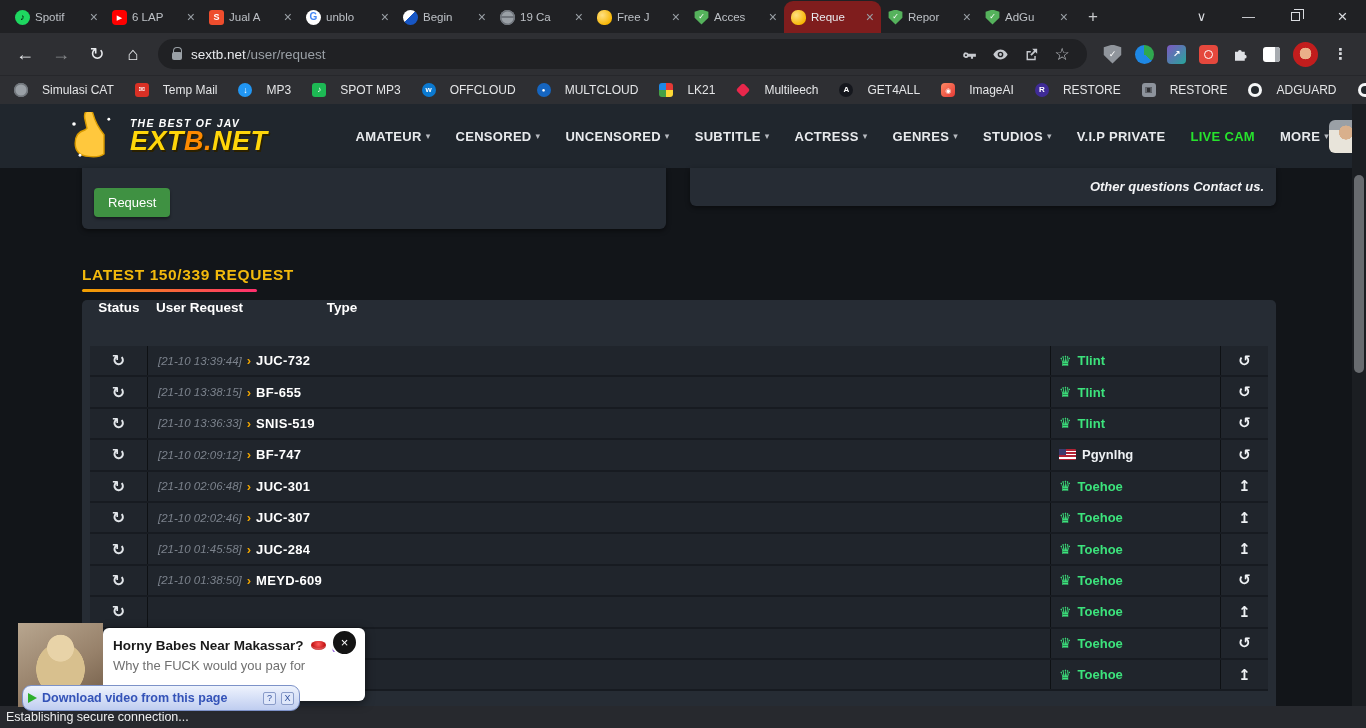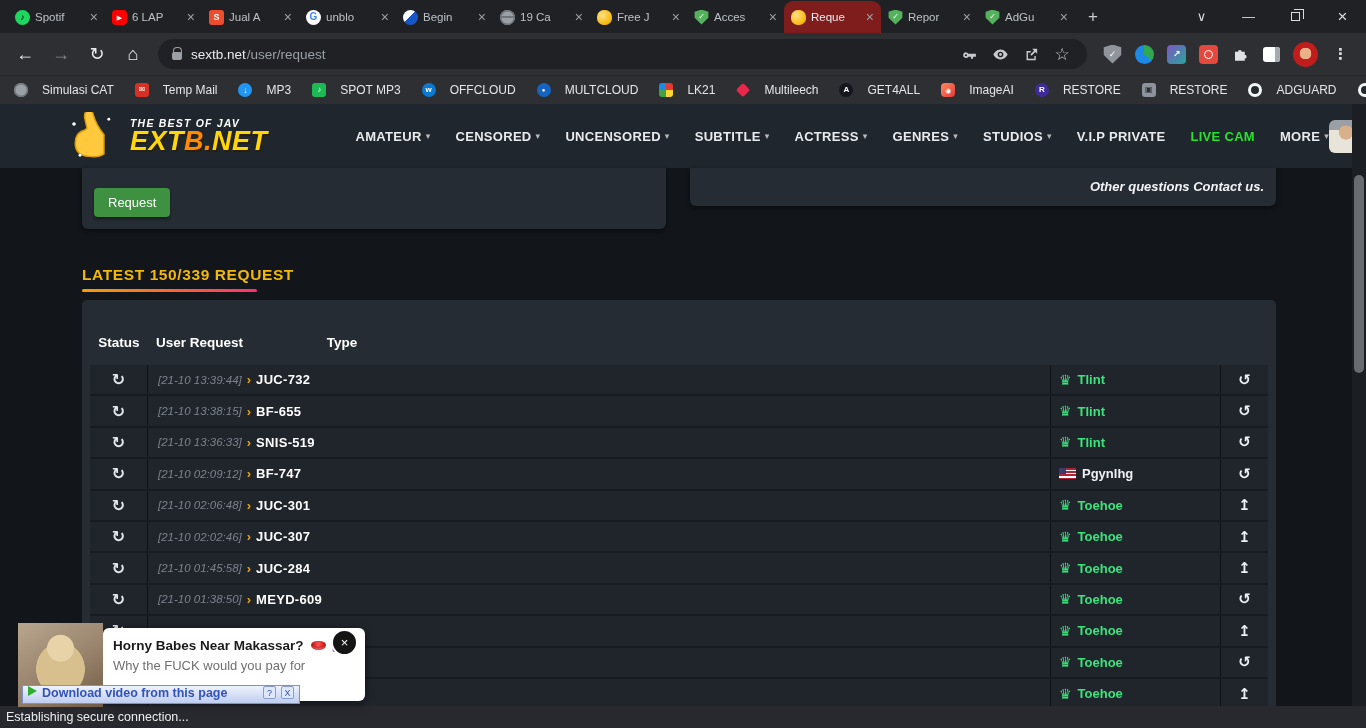--- a/index.html
+++ b/index.html
@@ -117,21 +117,21 @@
     border-radius:0 0 6px 6px;box-shadow:0 2px 5px rgba(0,0,0,.45);}
   .contact-note{position:absolute;right:12px;top:11px;color:#f2f3f5;font-size:13px;
     font-style:italic;font-weight:bold;}
   .heading{position:absolute;left:82px;top:266px;color:#f2b90d;font-size:15.5px;font-weight:bold;
     letter-spacing:.6px;}
   .heading-line{position:absolute;left:82px;top:289px;width:175px;height:2.5px;border-radius:2px;
     background:linear-gradient(to right,#f0a000,#ff2f6e);}
 
   .tablecard{position:absolute;left:82px;top:300px;width:1194px;height:430px;background:#262c34;
     border-radius:5px;padding:0 8px;overflow:hidden;}
-  .thead{display:flex;align-items:center;height:46px;color:#fff;font-weight:bold;font-size:13.5px;margin-top:19px;}
+  .thead{display:flex;align-items:flex-start;height:46px;color:#fff;font-weight:bold;font-size:13.5px;}
   .h-status{width:58px;text-align:center;}
   .h-code{flex:1;padding-left:8px;}
   .h-user{width:170px;padding-left:8px;}
   .h-type{width:48px;text-align:center;}
   .trow{display:flex;height:31.4px;background:#20252c;border-bottom:2px solid #171b21;}
   .trow>div{display:flex;align-items:center;height:100%;}
   .c-status{width:58px;justify-content:center;border-right:1px solid #0e1114;}
   .c-code{flex:1;padding-left:10px;gap:5px;}
   .c-user{width:170px;border-left:1px solid #0e1114;padding-left:8px;gap:6px;}
   .c-type{width:48px;border-left:1px solid #0e1114;justify-content:center;}
@@ -163,22 +163,22 @@
   .emoji{display:inline-block;vertical-align:middle;margin-left:3px;}
   .lips{width:15px;height:9px;background:radial-gradient(circle at 50% 35%,#ff5b5b,#c01010 70%);
     border-radius:50% 50% 58% 58%;box-shadow:inset 0 -2px 0 #fff3;}
   .eggplant{width:7px;height:14px;background:linear-gradient(#35641f 0 3px,#7b3fd4 3px);
     border-radius:45% 55% 60% 60%;transform:rotate(35deg);}
   .ad-body{color:#707070;font-size:13px;margin-top:3px;}
   .ad-close{position:absolute;left:331px;top:629px;width:27px;height:27px;background:#141414;
     border-radius:50%;color:#fff;display:flex;align-items:center;justify-content:center;
     font-size:13px;z-index:51;border:2px solid #fff;}
   .idm-bar{position:absolute;left:22px;top:685px;width:278px;height:19px;z-index:52;
-    background:linear-gradient(#eef3fd,#bfcdf0);border:1px solid #7d92c8;border-radius:0;
-    display:flex;padding:0 5px;gap:5px;}
+    background:linear-gradient(#eef3fd,#bfcdf0);border:1px solid #7d92c8;border-radius:9px;
+    display:flex;align-items:center;padding:12px 5px;gap:5px;}
   .idm-play{width:0;height:0;border-left:9px solid #2daf2d;border-top:5.5px solid transparent;
     border-bottom:5.5px solid transparent;flex:none;}
   .idm-text{color:#3453b8;font-weight:bold;font-size:12.5px;white-space:nowrap;flex:1;}
   .idm-btn{width:13px;height:13px;background:#dfe7fa;border:1px solid #8a9cc9;color:#33539e;
     font-size:9px;display:flex;align-items:center;justify-content:center;border-radius:2px;flex:none;}
 
   .statusbar{position:absolute;left:0;top:706px;width:1366px;height:22px;background:#27292e;
     color:#ecedee;font-size:12.5px;display:flex;align-items:center;padding-left:6px;z-index:40;}
 </style>
 </head>

